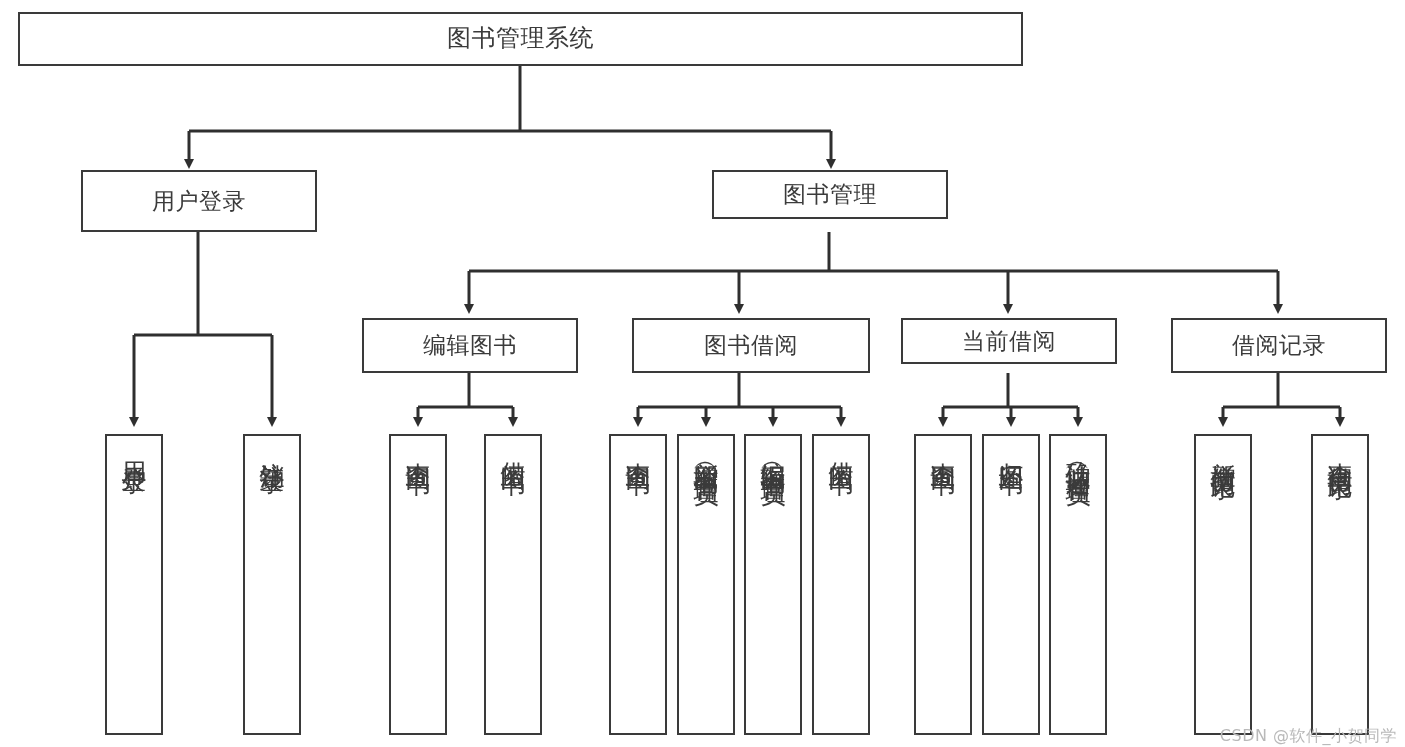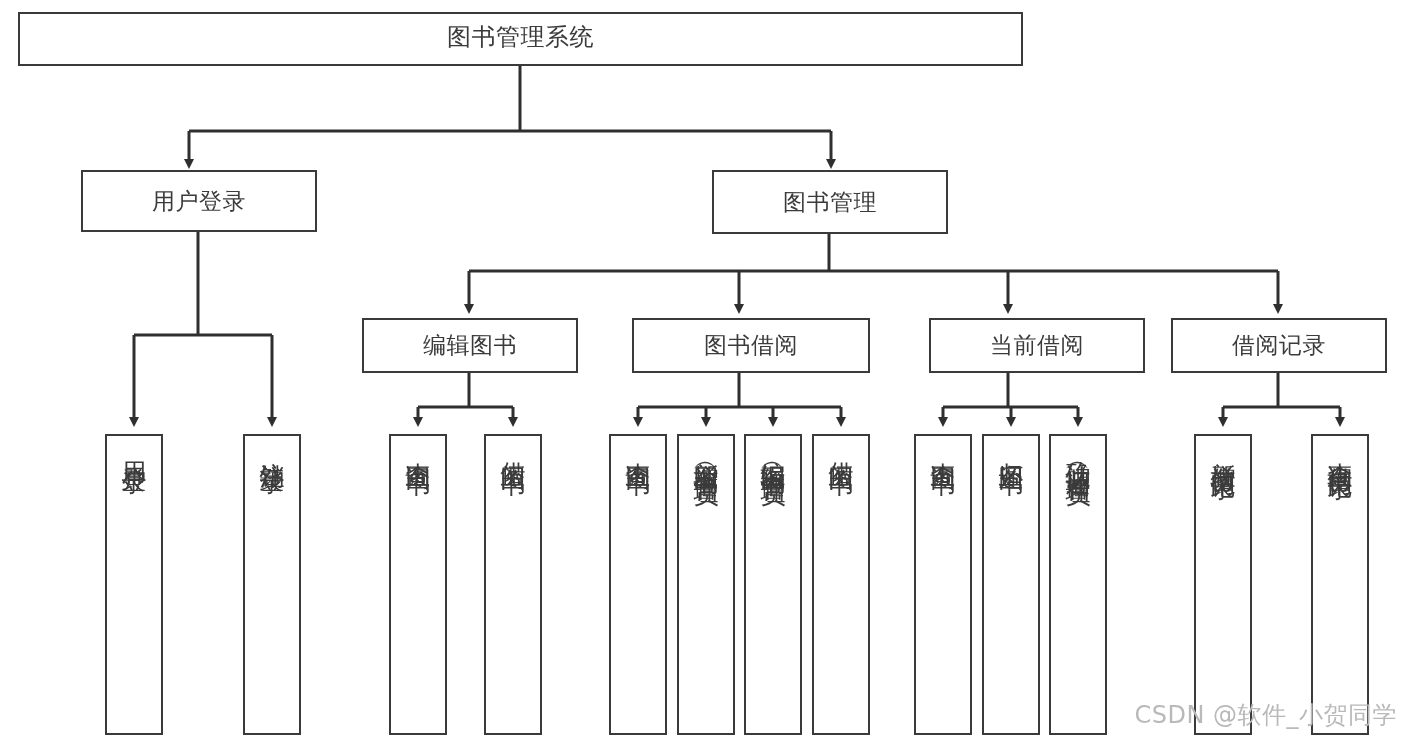--- a/index.html
+++ b/index.html
@@ -34,41 +34,41 @@
     display:block;
     text-align:center;
     line-height:1.16;
     white-space:nowrap;
   }
   
   .node.horiz .label{
     font-size:23px;
     letter-spacing:0.5px;
   }
-  .node.root .label{font-size:24px;font-family:Liberation Mono, monospace;}
+  .node.root .label{font-size:24px;}
   
   .node.vert{
     align-items:flex-start;
     justify-content:center;
     padding-top:6px;
   }
   .node.vert .label{
     writing-mode:vertical-rl;
     text-orientation:upright;
     font-size:25px;
     line-height:1.0;
     letter-spacing:3px;
     white-space:nowrap;
     text-align:left;
   }
   .watermark{
     position:absolute;
     right:8px;
-    bottom:16px;
-    font-size:24px;
+    bottom:0;
+    font-size:16px;
     color:#b9b9b9;
     letter-spacing:0.5px;
     white-space:nowrap;
     user-select:none;
   }
 </style>
 </head>
 <body>
 
 <div id="canvas">
@@ -123,31 +123,31 @@
     </g>
   </svg>
 
   <div class="node horiz root" style="left:18px;top:12px;width:1005px;height:54px;">
     <span class="label">图书管理系统</span>
   </div>
 
   <div class="node horiz" style="left:81px;top:170px;width:236px;height:62px;">
     <span class="label">用户登录</span>
   </div>
-  <div class="node horiz" style="left:712px;top:170px;width:236px;height:64px;">
+  <div class="node horiz" style="left:712px;top:170px;width:236px;height:49px;">
     <span class="label">图书管理</span>
   </div>
 
   <div class="node horiz" style="left:362px;top:318px;width:216px;height:55px;">
     <span class="label">编辑图书</span>
   </div>
   <div class="node horiz" style="left:632px;top:318px;width:238px;height:55px;">
     <span class="label">图书借阅</span>
   </div>
-  <div class="node horiz" style="left:929px;top:318px;width:216px;height:55px;">
+  <div class="node horiz" style="left:901px;top:318px;width:216px;height:46px;">
     <span class="label">当前借阅</span>
   </div>
   <div class="node horiz" style="left:1171px;top:318px;width:216px;height:55px;">
     <span class="label">借阅记录</span>
   </div>
 
   <div class="node vert" style="left:105px;top:434px;width:58px;height:301px;">
     <span class="label">用户登录</span>
   </div>
   <div class="node vert" style="left:243px;top:434px;width:58px;height:301px;">

